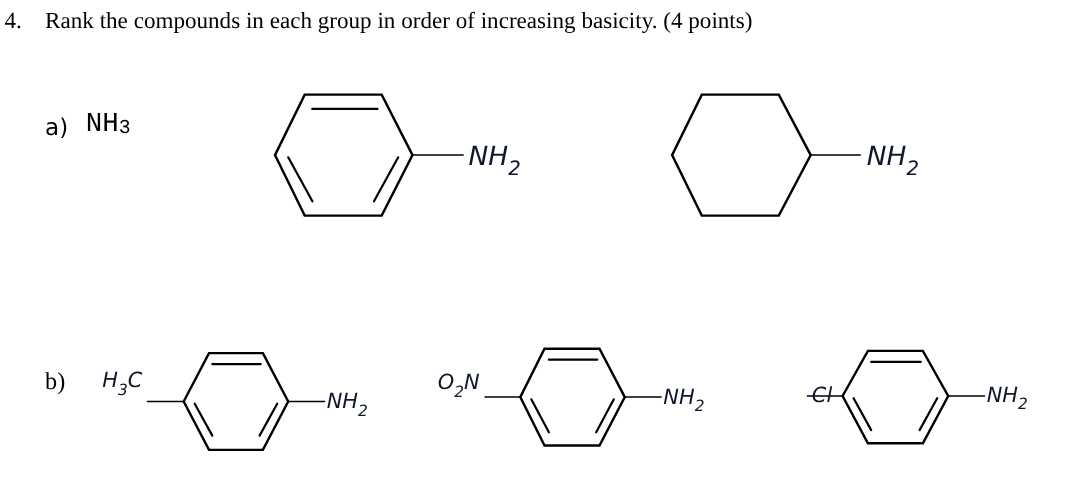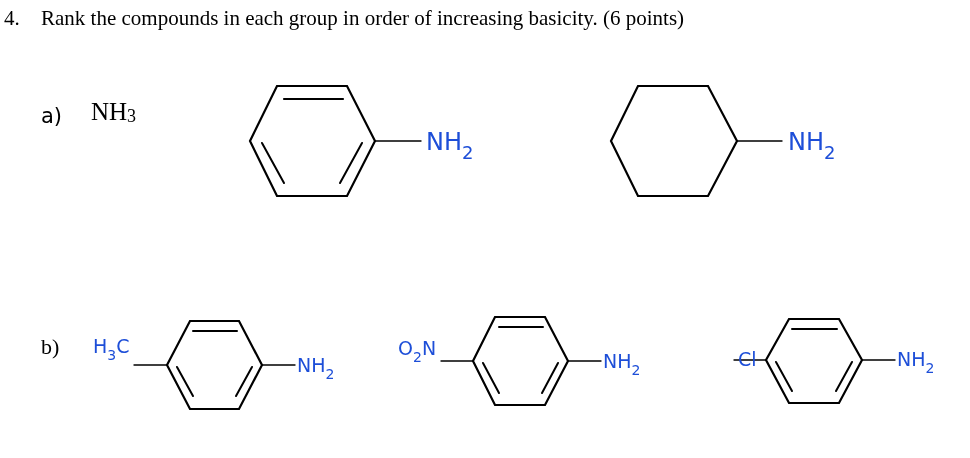--- a/index.html
+++ b/index.html
@@ -39,51 +39,51 @@
       left: 41px;
       top: 334px;
       font-family: "Liberation Serif", serif;
       font-size: 22px;
       color: #000;
     }
     .nh3 {
       position: absolute;
       left: 78px;
       top: 98px;
-      font-family: Liberation Serif, serif;
+      font-family: Liberation Mono, monospace;
       font-size: 25px;
       color: #000;
-      margin-left: 13px;
     }
     .nh3 sub {
       font-size: 18px;
       vertical-align: -2px;
     }
     svg.mol {
       position: absolute;
       left: 0;
       top: 0;
     }
     .chem-label {
       position: absolute;
       font-family: "DejaVu Sans", sans-serif;
-      color: #1d4ed8;
+      color: #0f172a;
       white-space: nowrap;
       line-height: 1;
+      font-style: italic;
     }
     .chem-label.big { font-size: 24px; }
     .chem-label.small { font-size: 19px; }
     .chem-label .sub-big { font-size: 18px; position: relative; top: 9px; }
     .chem-label .sub-small { font-size: 14px; position: relative; top: 7px; }
   </style>
 </head>
 <body>
 
 <div class="question">
-  <span class="num">4.</span><span>Rank the compounds in each group in order of increasing basicity. (6 points)</span>
+  <span class="num">4.</span><span>Rank the compounds in each group in order of increasing basicity. (4 points)</span>
 </div>
 
 <div class="part-label-a">a)</div>
 <div class="nh3"><span>NH</span><sub>3</sub></div>
 
 <div class="part-label-b">b)</div>
 
 <svg class="mol" width="970" height="458" viewBox="0 0 970 458">
   <g stroke="#000" fill="none" stroke-linecap="round" stroke-linejoin="miter">
 

